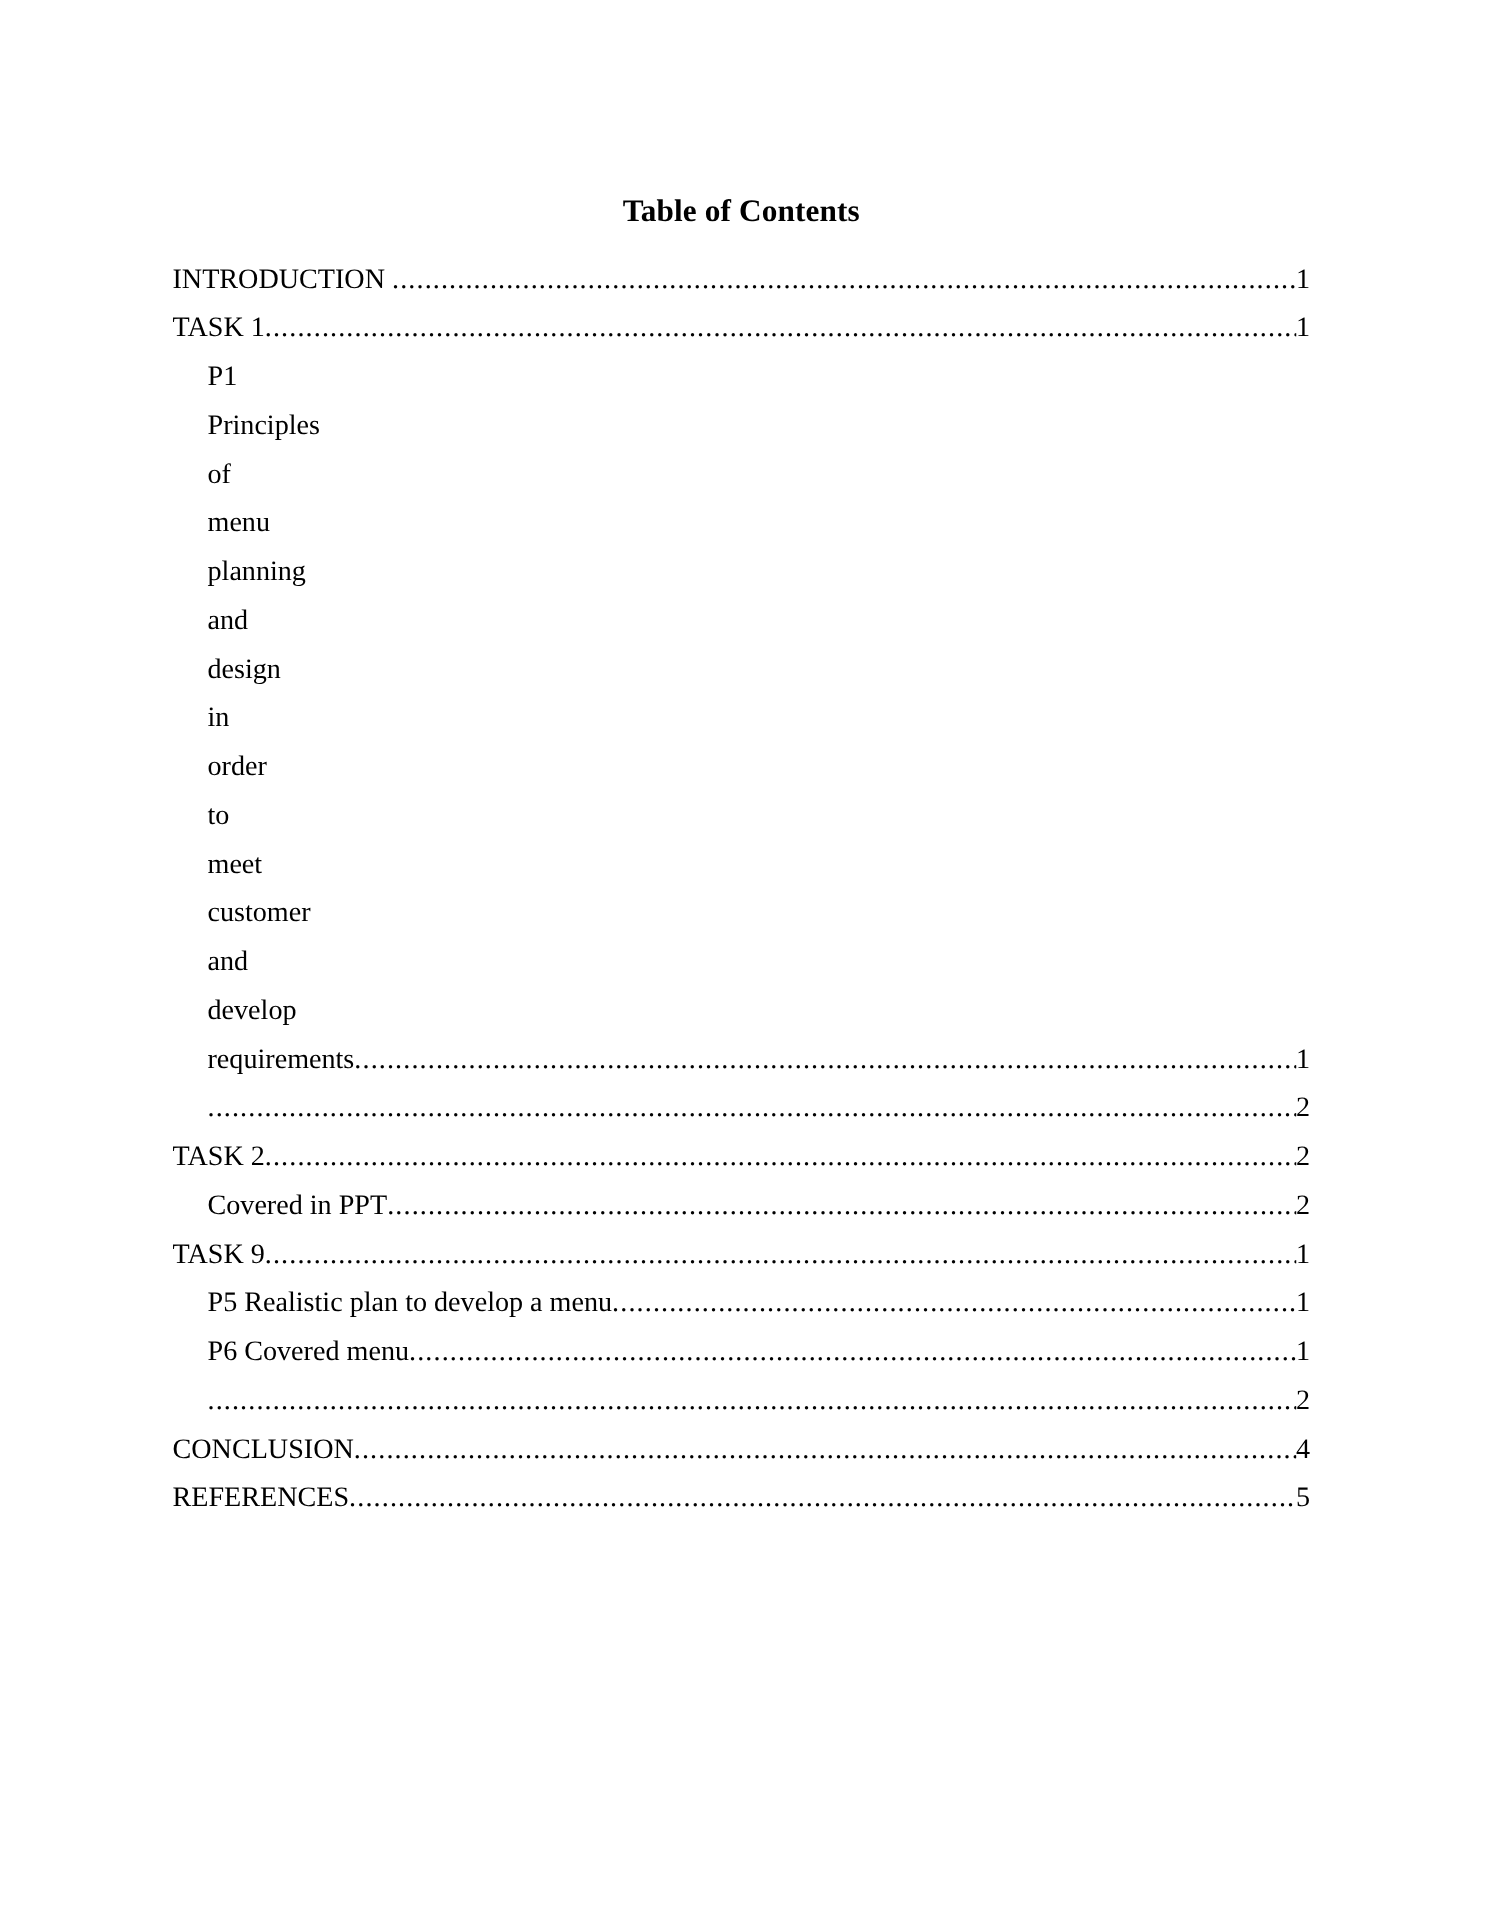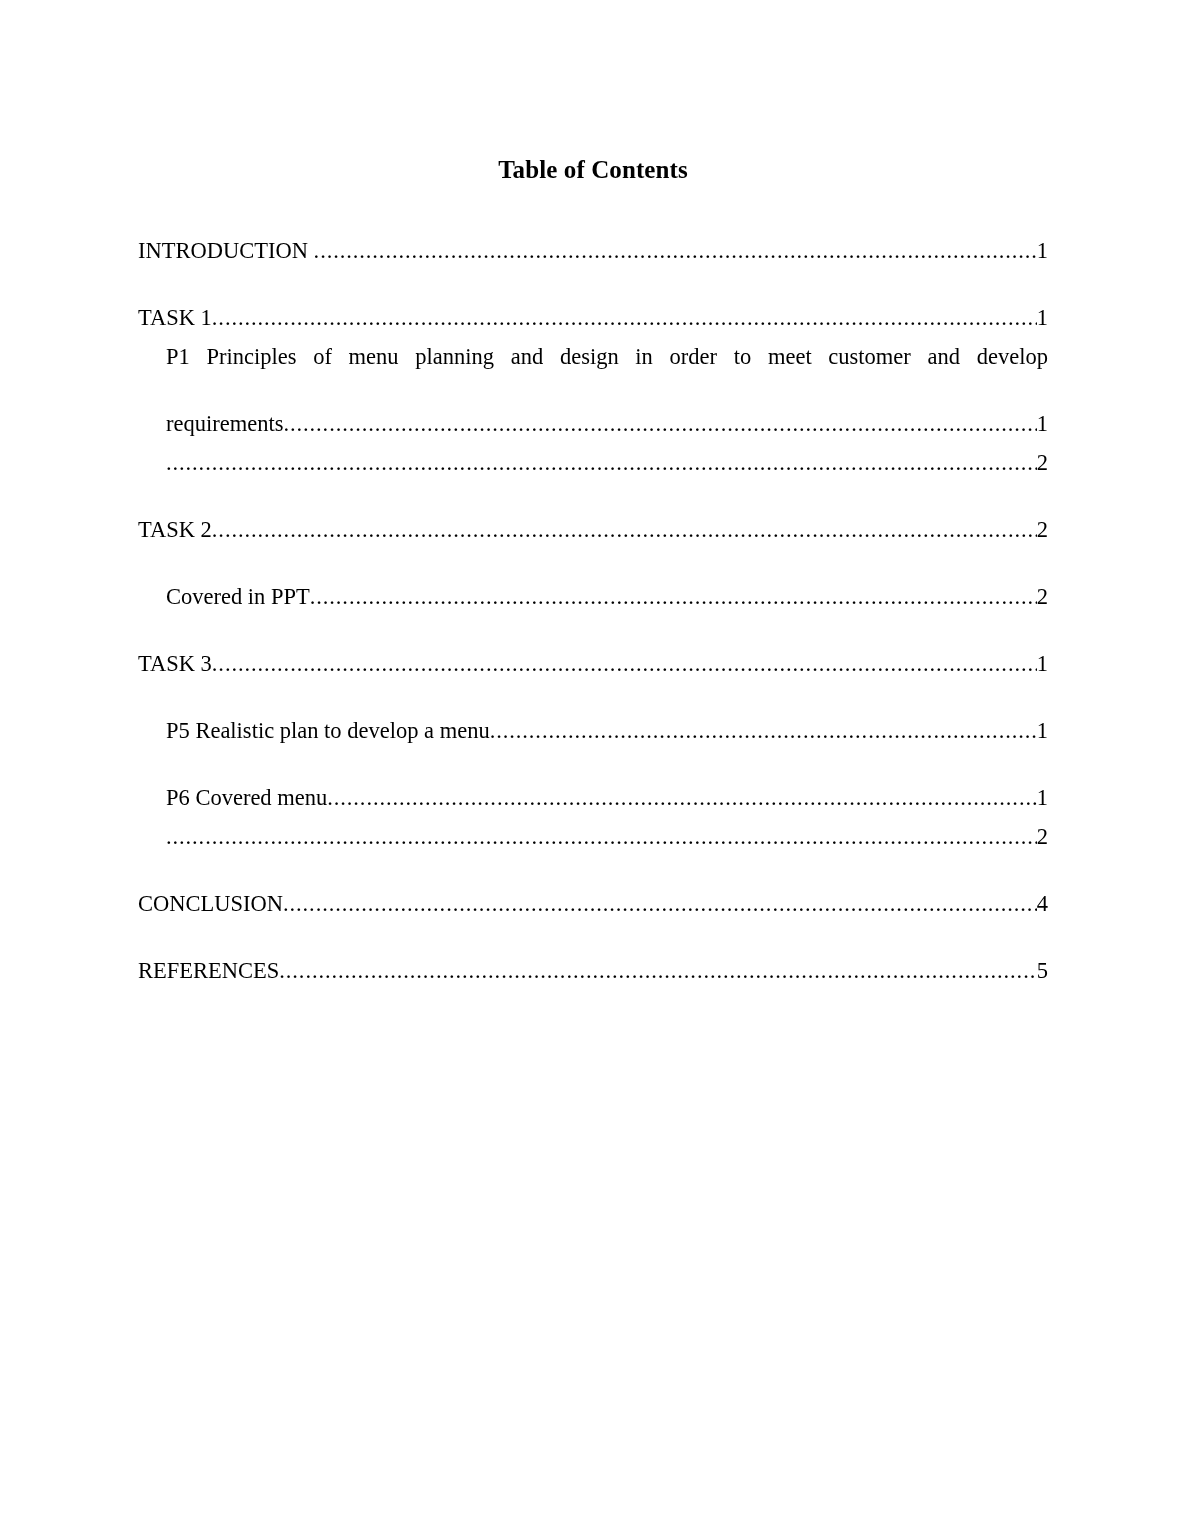--- a/index.html
+++ b/index.html
@@ -48,21 +48,20 @@
     padding-left: 28px;
   }
   .row {
     display: flex;
     align-items: baseline;
     width: 100%;
   }
   .entry-label {
     flex: 0 0 auto;
     white-space: pre;
-    margin-top: 28px;
   }
   .leader {
     flex: 1 1 auto;
     overflow: hidden;
     white-space: nowrap;
     letter-spacing: 0.9px;
     font-size: 22.5px;
     margin: 0 0px;
     min-width: 0;
   }
@@ -70,20 +69,21 @@
     flex: 0 0 auto;
     text-align: right;
     white-space: pre;
   }
   
   .wrapped-first {
     display: flex;
     width: 100%;
     justify-content: space-between;
     white-space: nowrap;
+    flex-direction: column;
   }
   .wrapped-first .w {
     white-space: pre;
   }
 </style>
 </head>
 <body>
 
 <div class="page">
   <div class="content">
@@ -143,21 +143,21 @@
         </div>
         <div class="toc-entry level-2">
           <div class="row">
             <span class="entry-label">Covered in PPT</span>
             <span class="leader">....................................................................................................................................................................................................................................................................</span>
             <span class="page-num">2</span>
           </div>
         </div>
         <div class="toc-entry level-1">
           <div class="row">
-            <span class="entry-label">TASK 3</span>
+            <span class="entry-label">TASK 9</span>
             <span class="leader">....................................................................................................................................................................................................................................................................</span>
             <span class="page-num">1</span>
           </div>
         </div>
         <div class="toc-entry level-2">
           <div class="row">
             <span class="entry-label">P5 Realistic plan to develop a menu</span>
             <span class="leader">....................................................................................................................................................................................................................................................................</span>
             <span class="page-num">1</span>
           </div>

